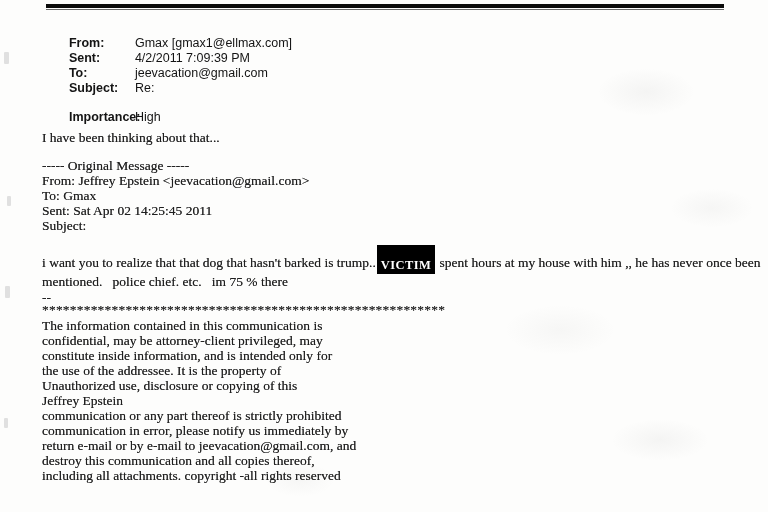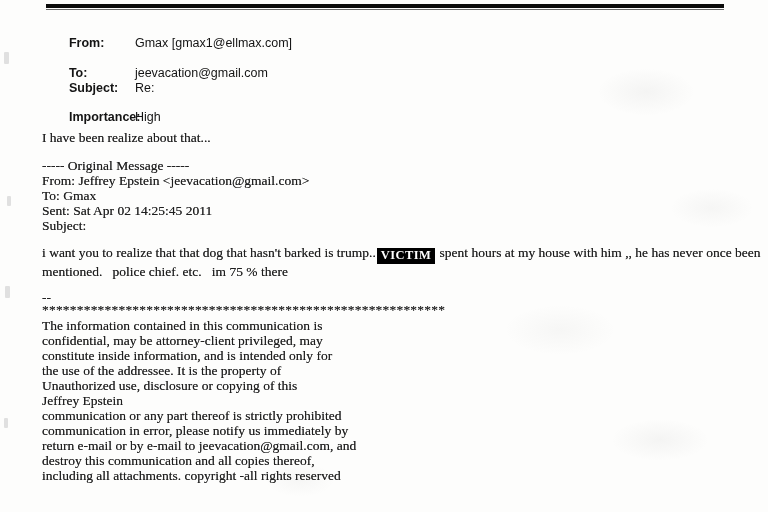--- a/index.html
+++ b/index.html
@@ -30,49 +30,52 @@
   .hvalue{white-space:pre;}
 
   .serif{position:absolute;font-size:13.5px;line-height:15px;
          text-shadow:0 0 0.5px rgba(45,45,45,0.75);}
   .mline{white-space:pre;}
   .message .mline{line-height:16px;}
 
   .redaction{
     display:inline-block;background:#000;color:#fff;
     font-weight:700;font-size:12.5px;line-height:13px;
-    padding:1px 4px 2px;margin:0 1px;vertical-align:-2px;
+    padding:14px 4px 2px;margin:0 1px;vertical-align:-2px;
     letter-spacing:0.4px;text-shadow:none;
   }
   .asterisks{letter-spacing:0.2px;}
   .disclaimer div{white-space:pre;}
 
   .artifact{position:absolute;background:#e0e0e0;border-radius:1px;}
 </style>
 </head>
 <body>
 
 <div class="page">
 
   <div class="top-rule"></div>
 
   <div class="hrow" style="top:24px">
     <span class="hlabel">From:</span><span class="hvalue">Gmax [gmax1@ellmax.com]</span>
   </div>
+  <div class="hrow" style="top:39px">
+    <span class="hlabel">Sent:</span><span class="hvalue">4/2/2011 7:09:39 PM</span>
+  </div>
   <div class="hrow" style="top:54px">
     <span class="hlabel">To:</span><span class="hvalue">jeevacation@gmail.com</span>
   </div>
   <div class="hrow" style="top:69px">
     <span class="hlabel">Subject:</span><span class="hvalue">Re:</span>
   </div>
   <div class="hrow" style="top:98px">
     <span class="hlabel">Importance:</span><span class="hvalue">High</span>
   </div>
 
-  <div class="serif" style="left:42px;top:130px">I have been realize about that...</div>
+  <div class="serif" style="left:42px;top:130px">I have been thinking about that...</div>
 
   <div class="serif" style="left:42px;top:158px">
     <div>----- Original Message -----</div>
     <div>From: Jeffrey Epstein &lt;jeevacation@gmail.com&gt;</div>
     <div>To: Gmax</div>
     <div>Sent: Sat Apr 02 14:25:45 2011</div>
     <div>Subject:</div>
   </div>
 
   <div class="serif message" style="left:42px;top:245px">

